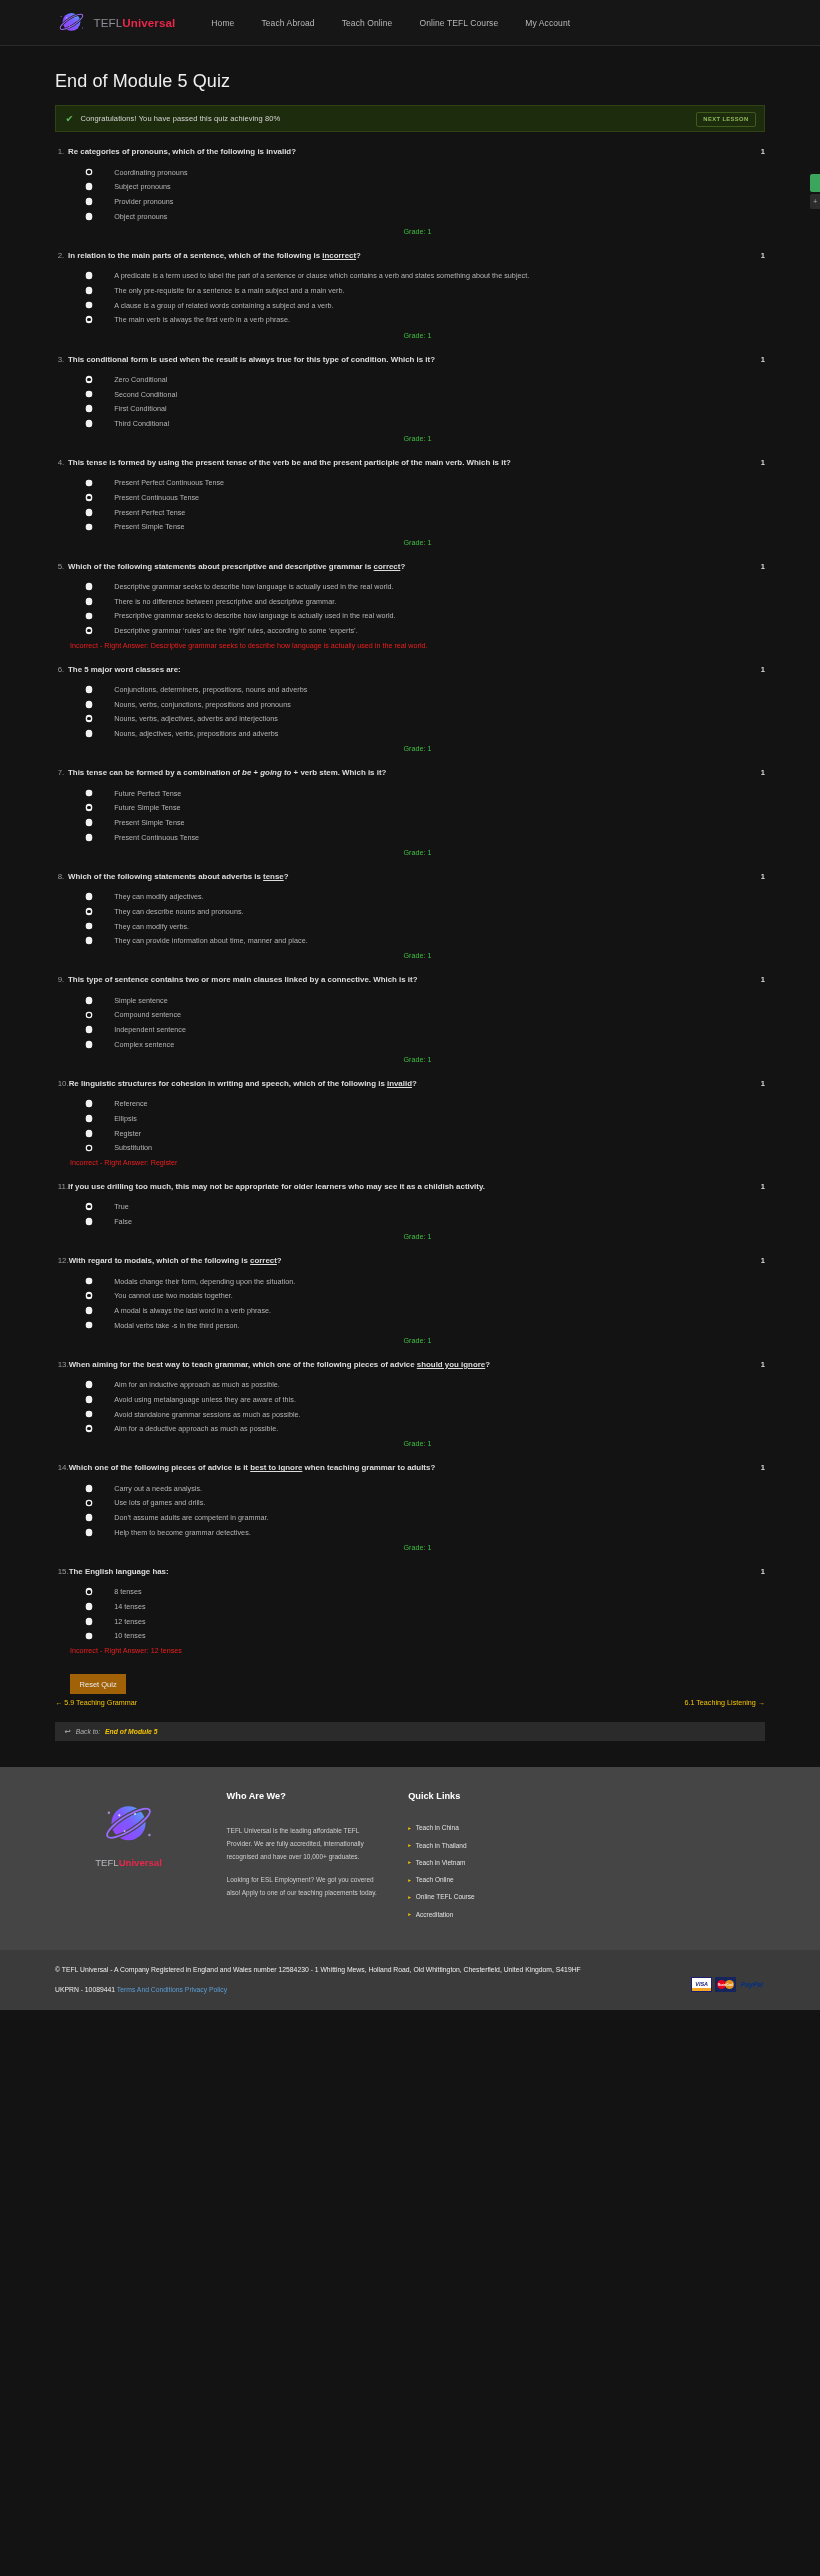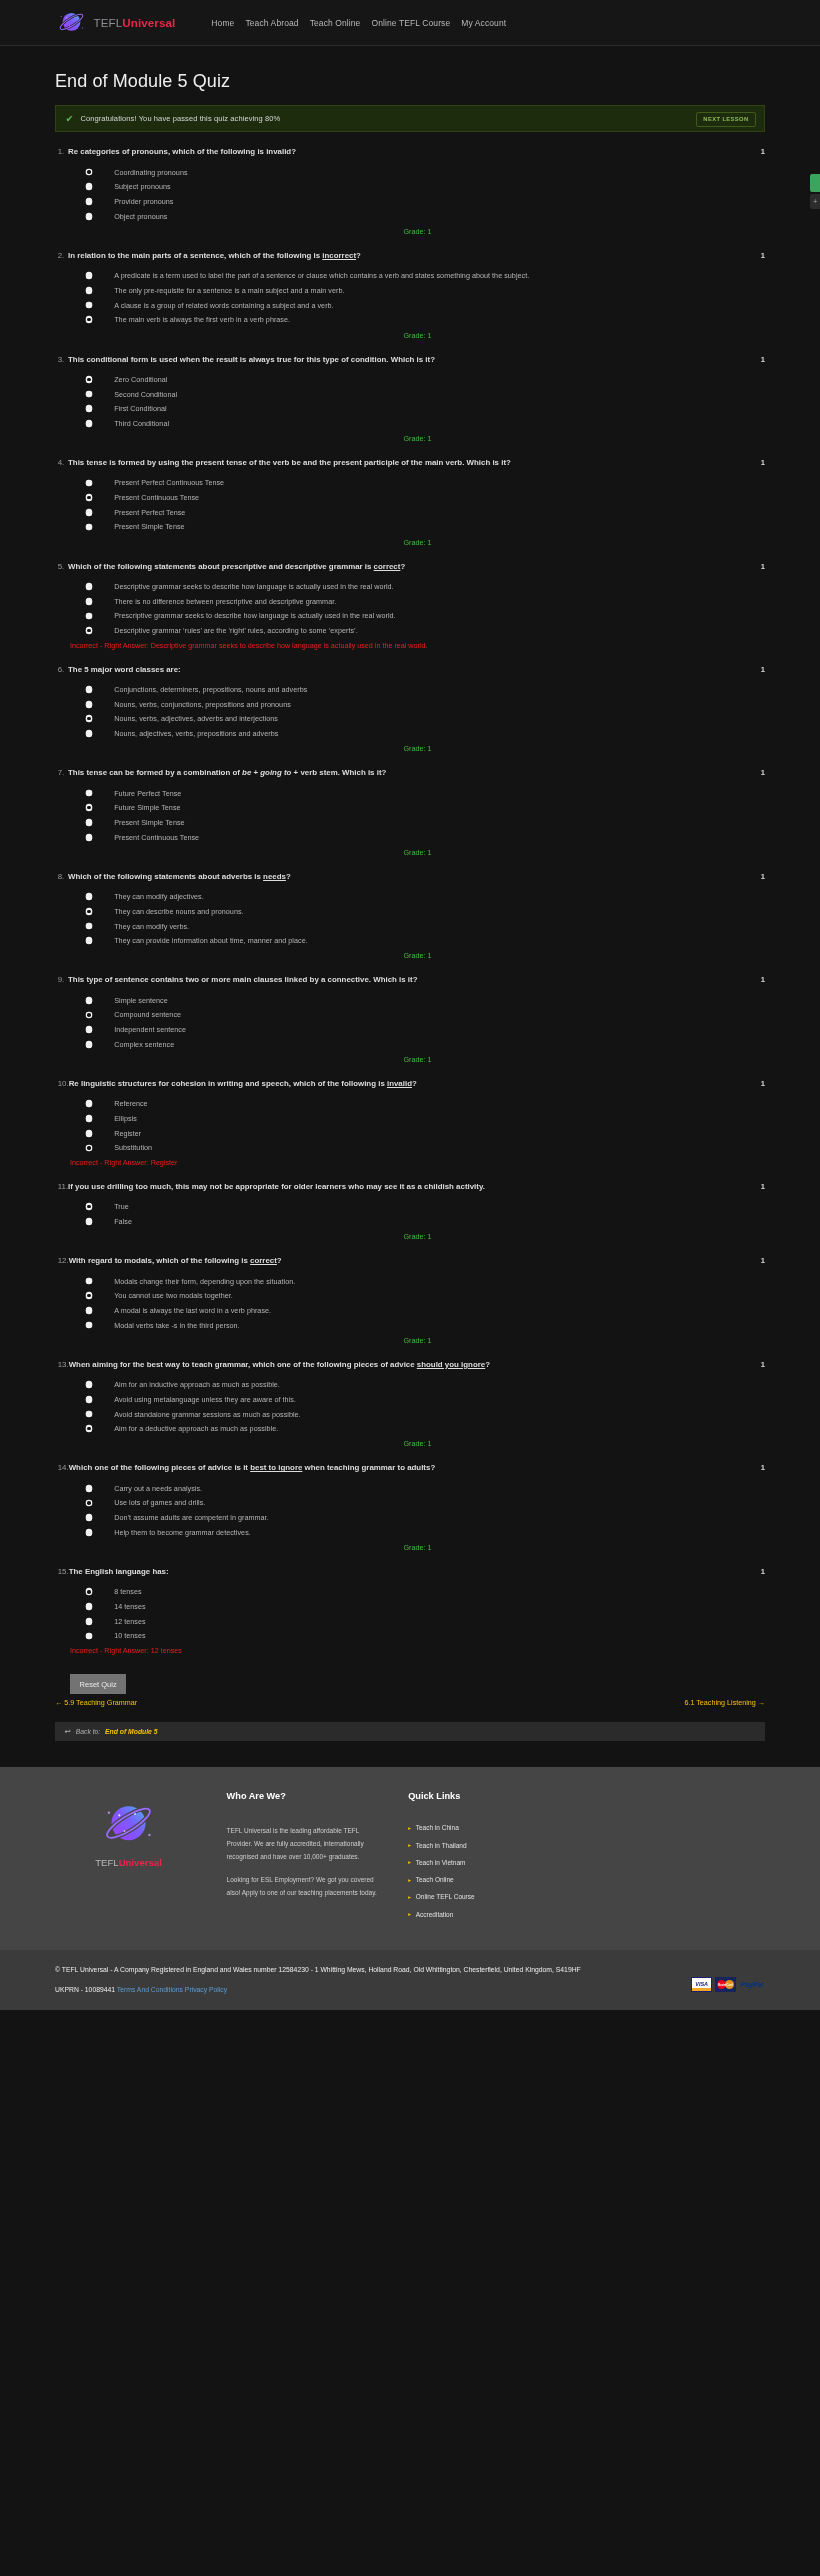--- a/index.html
+++ b/index.html
@@ -19,21 +19,21 @@
     align-items: center;
     border-bottom: 0.7px solid #2a2a2a;
     padding: 0 0 0 55px;
   }
   .brand { display: flex; align-items: center; gap: 5.5px; }
   .planet-logo { width: 33px; height: 29px; position: relative; display:block; }
   .brand-text { font-size: 11.6px; letter-spacing: 0.1px; }
   .brand-text .t1 { color: #8f8f96; font-weight: 400; }
   .brand-text .t2 { color: #e8274b; font-weight: 700; }
 
-  .main-nav { display: flex; align-items: center; gap: 11px; margin-left: 36px; }
+  .main-nav { display: flex; align-items: center; gap: 27px; margin-left: 36px; }
   .main-nav a {
     color: #b9b9b9; font-size: 8.5px; text-decoration: none; letter-spacing: 0.1px;
   }
 
   
   .side-widget {
     position: absolute; right: 0; top: 174px; width: 9.6px;
     display: flex; flex-direction: column; gap: 2.1px; z-index: 40;
   }
   .side-widget .sw {
@@ -91,21 +91,21 @@
   .radio.sel::after {
     content: ""; position: absolute; left: 1.4px; top: 1.7px;
     width: 3.4px; height: 3.4px; border-radius: 50%; background: #111;
   }
   .ans-label { font-size: 7.2px; color: #b5b5b5; letter-spacing: 0.03px; }
   .grade { margin: 3.4px 0 0 15px; font-size: 7.2px; color: #3fbf3f; text-align: center; }
   .wrong { margin: 2.7px 0 0 15px; font-size: 7.2px; color: #f01e1e; }
 
   
   .reset-btn {
-    margin: 4.1px 0 0 15px; background: #737373; color: #e9e9e9;
+    margin: 4.1px 0 0 15px; background: #a16207; color: #e9e9e9;
     border: none; font-size: 7.5px; padding: 5.5px 9.6px; cursor: pointer;
     font-family: "Liberation Sans", sans-serif;
   }
   .lesson-nav {
     display: flex; justify-content: space-between; align-items: center;
     padding: 4.1px 0 0 0;
   }
   .lesson-nav a {
     color: #f5c400; font-size: 7.2px; text-decoration: none;
   }
@@ -394,21 +394,21 @@
           <label class="ans-row">
             <span class="radio"></span>
             <span class="ans-label">Present Continuous Tense</span>
           </label>
         </div>
         <div class="grade">Grade: 1</div>
       </div>
       <div class="question">
         <div class="q-head">
           <span class="q-num">8.</span>
-          <span class="q-text">Which of the following statements about adverbs is <u>needs</u>?</span>
+          <span class="q-text">Which of the following statements about adverbs is <u>tense</u>?</span>
         </div>
         <span class="q-points">1</span>
         <div class="answers">
           <label class="ans-row">
             <span class="radio"></span>
             <span class="ans-label">They can modify adjectives.</span>
           </label>
           <label class="ans-row">
             <span class="radio sel"></span>
             <span class="ans-label">They can describe nouns and pronouns.</span>

